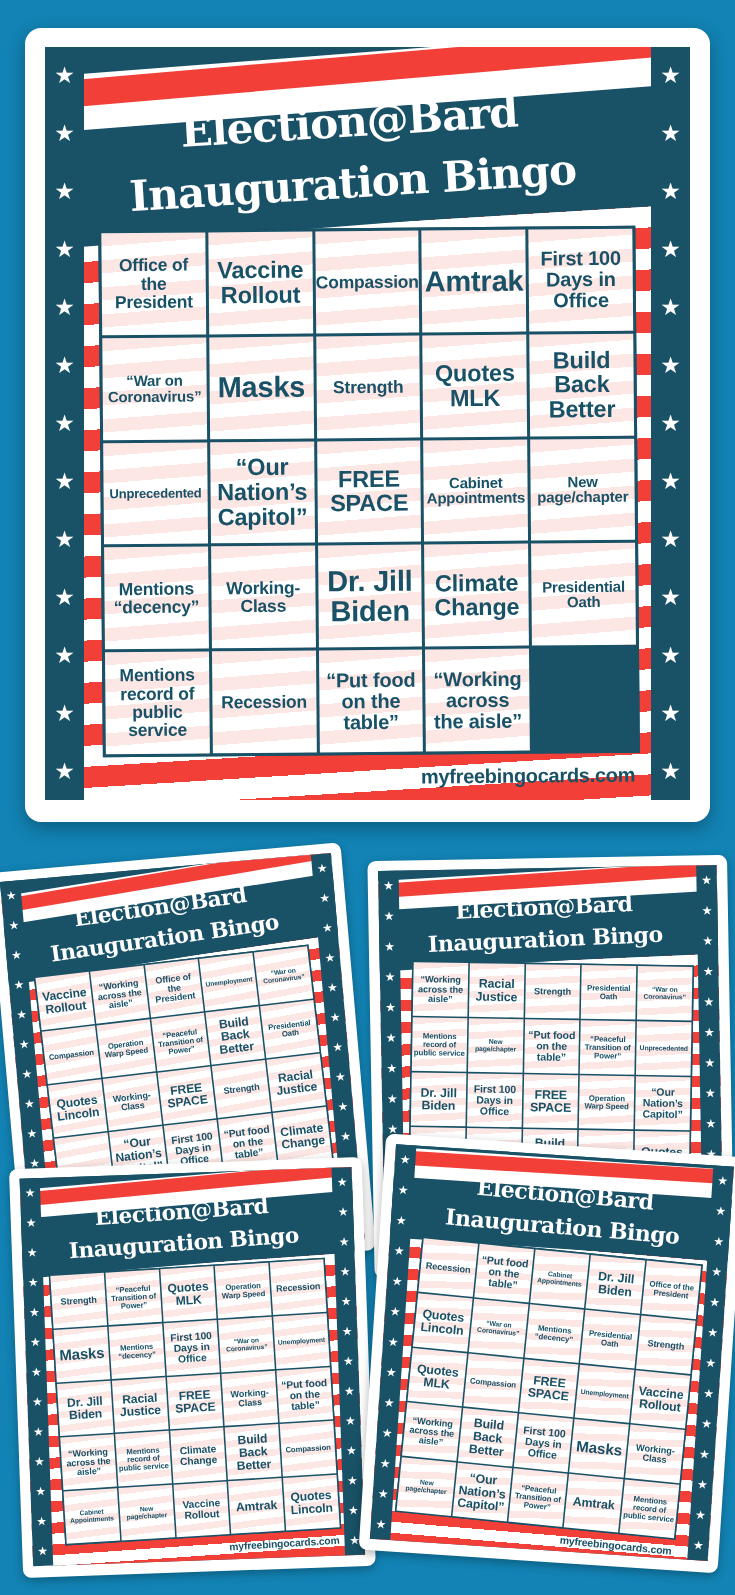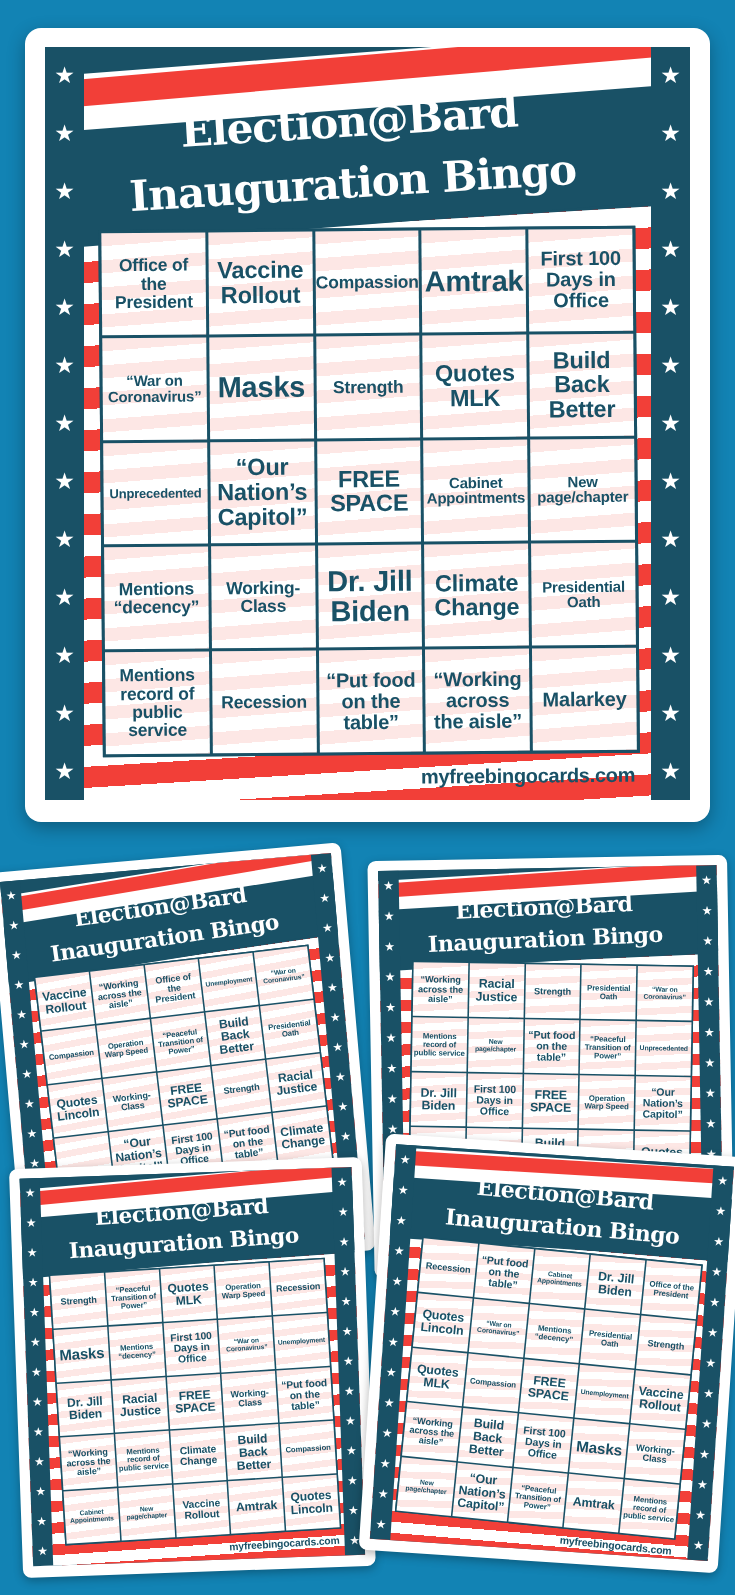--- a/index.html
+++ b/index.html
@@ -117,21 +117,20 @@
               <div class="cell sz-s">New page/chapter</div>
               <div class="cell sz-m">Mentions “decency”</div>
               <div class="cell sz-m">Working-Class</div>
               <div class="cell sz-xl">Dr. Jill Biden</div>
               <div class="cell sz-l">Climate Change</div>
               <div class="cell sz-s">Presidential Oath</div>
               <div class="cell sz-m">Mentions record of public service</div>
               <div class="cell sz-m">Recession</div>
               <div class="cell sz-ml">“Put food on the table”</div>
               <div class="cell sz-ml">“Working across the aisle”</div>
-              <div class="cell sz-ml">Malarkey</div>
             </div>
           <div class="footer">myfreebingocards.com</div>
         </div>
         <div class="starbar sb-l">
             <span class="star">★</span>
             <span class="star">★</span>
             <span class="star">★</span>
             <span class="star">★</span>
             <span class="star">★</span>
             <span class="star">★</span>

